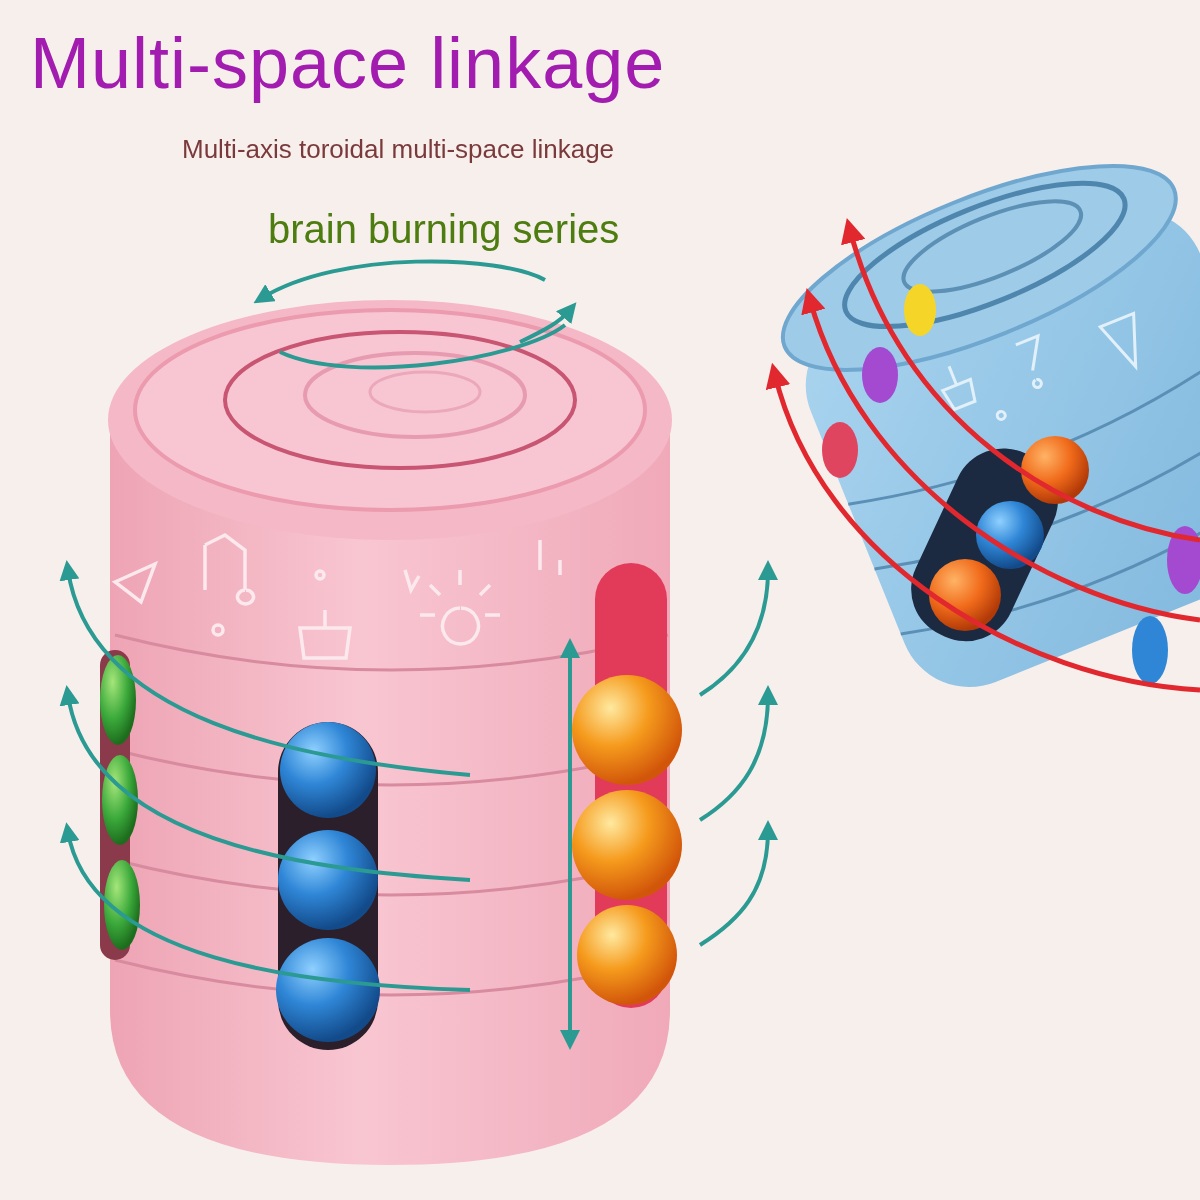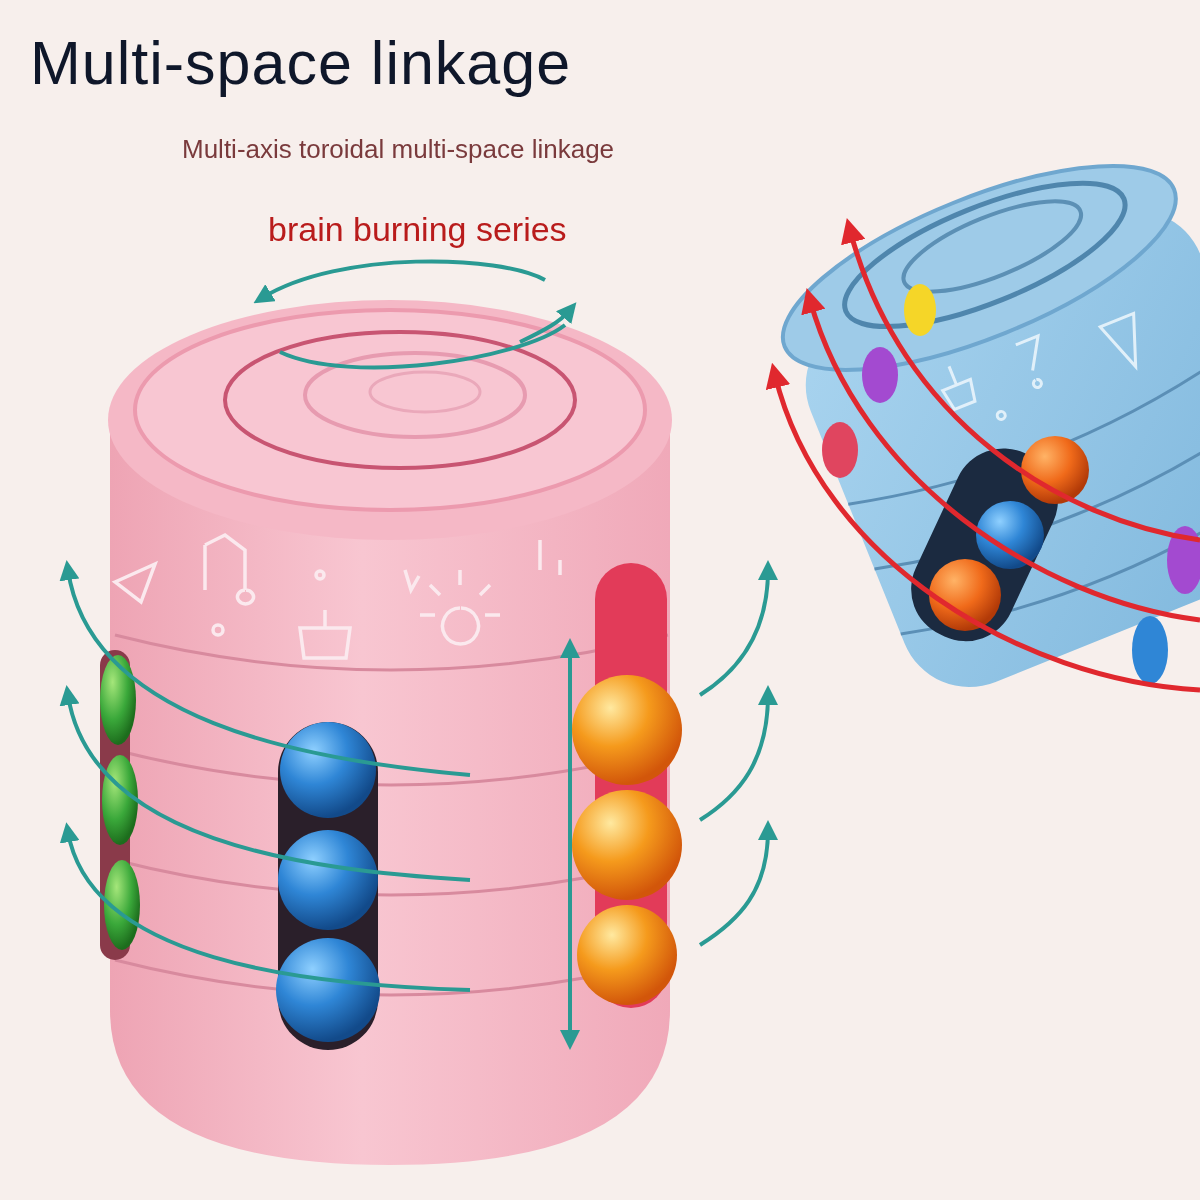--- a/index.html
+++ b/index.html
@@ -4,31 +4,31 @@
 <style>
   html, body { margin: 0; padding: 0; }
   body {
     width: 1200px; height: 1200px; overflow: hidden;
     background: #f7efec;
     position: relative;
     font-family: "Liberation Sans", sans-serif;
   }
   .headline {
     position: absolute; left: 30px; top: 18px;
-    font-size: 61px; line-height: 90px; color: #0f172a;
+    font-size: 72px; line-height: 90px; color: #a21caf;
     letter-spacing: 1px; white-space: nowrap;
   }
   .subheadline {
     position: absolute; left: 182px; top: 126px;
     font-size: 26px; line-height: 46px; color: #7a3a3c;
     white-space: nowrap;
   }
   .series-label {
     position: absolute; left: 268px; top: 208px;
-    font-size: 34px; line-height: 42px; color: #b91c1c;
+    font-size: 40px; line-height: 42px; color: #4d7c0f;
     white-space: nowrap;
   }
   svg.scene { position: absolute; left: 0; top: 0; }
 </style>
 </head>
 <body>
 
 <div class="headline">Multi-space linkage</div>
 <div class="subheadline">Multi-axis toroidal multi-space linkage</div>
 <div class="series-label">brain burning series</div>

